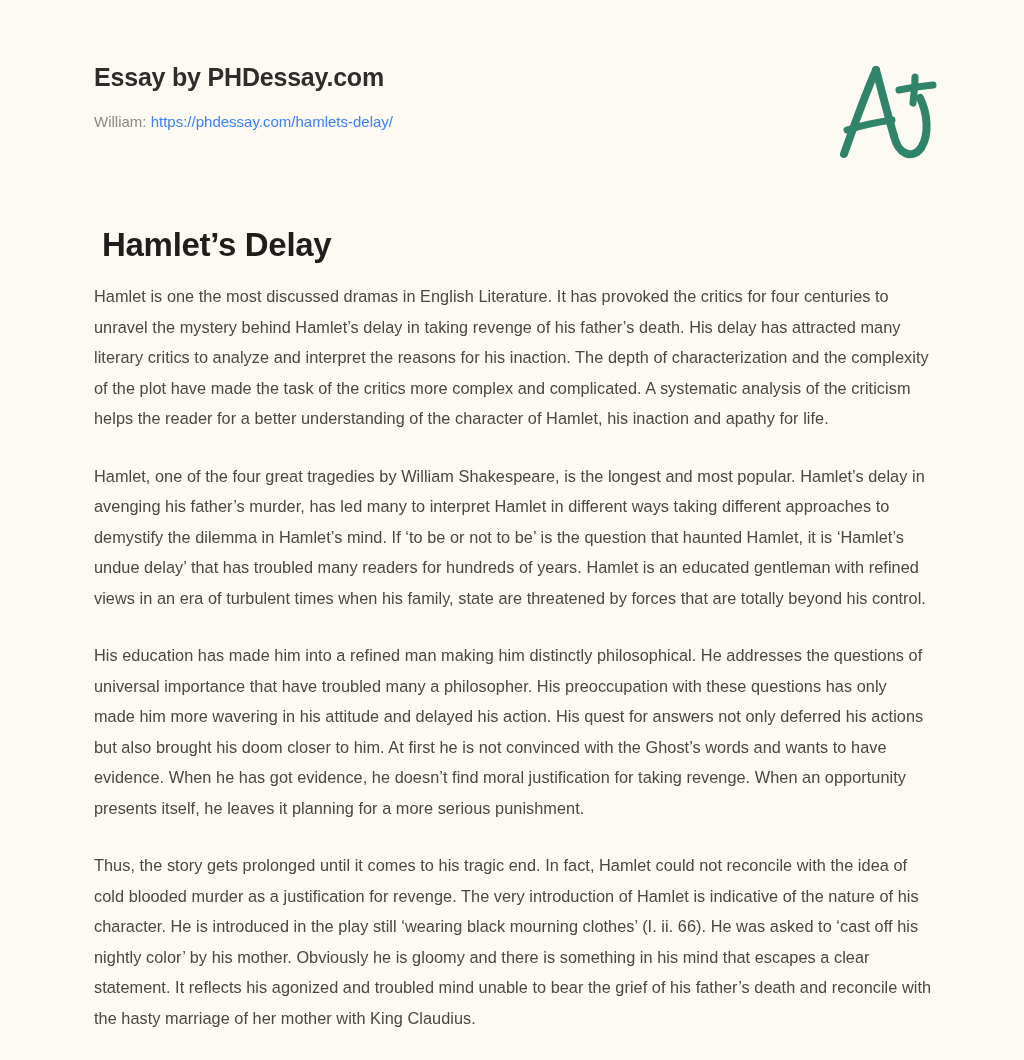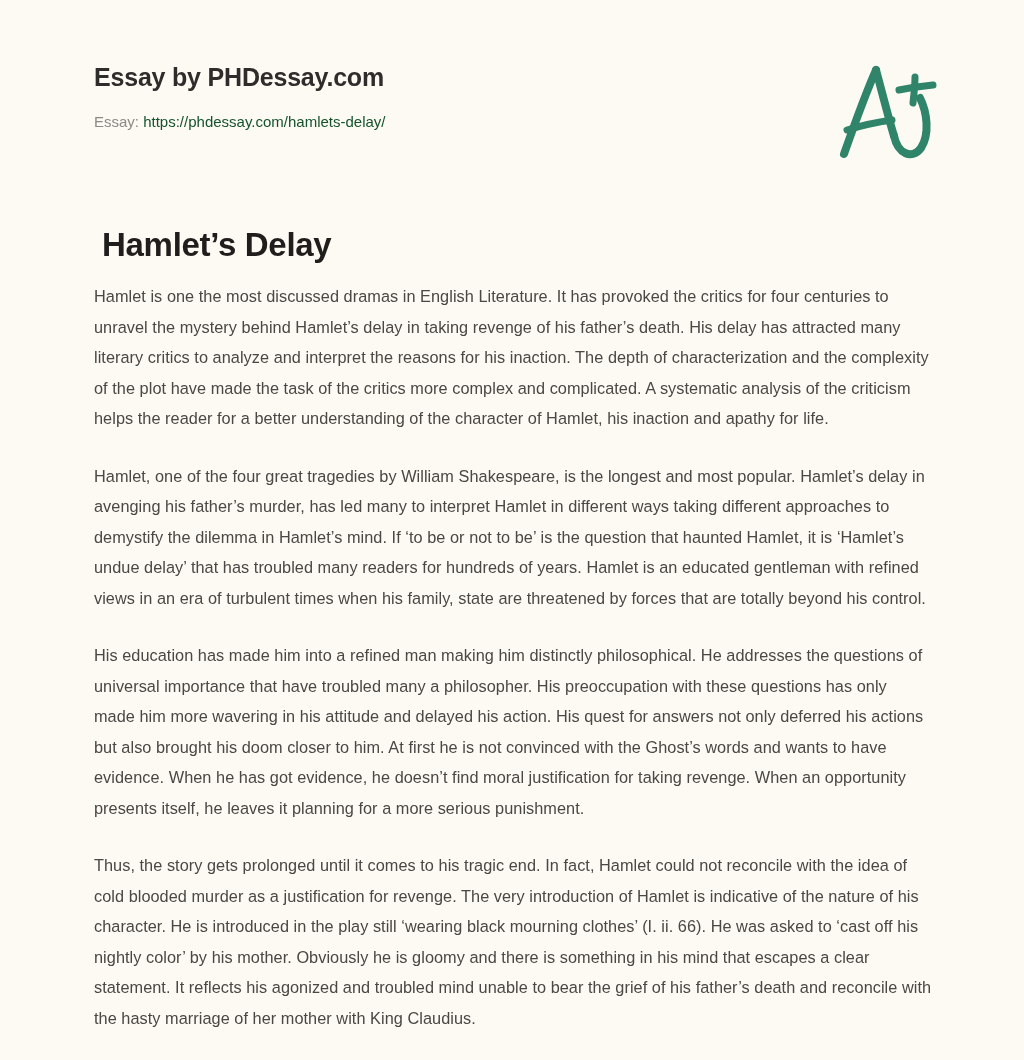--- a/index.html
+++ b/index.html
@@ -47,21 +47,21 @@
     line-height: 1.3;
     color: #8d8a86;
     white-space: nowrap;
   }
 
   .source-label {
     color: #8d8a86;
   }
 
   .source-url {
-    color: #14532d;
+    color: #3b82f6;
     text-decoration: none;
     margin-top: 20px;
   }
 
   
   .logo {
     position: absolute;
     right: 78px;
     top: 58px;
     width: 120px;
@@ -104,21 +104,21 @@
   .article p:last-child { margin-bottom: 0; }
 </style>
 </head>
 <body>
 
 <div class="page">
 
   <div class="header">
     <div class="brand-line">Essay by PHDessay.com</div>
     <div class="source-line">
-      <span class="source-label">Essay:</span>
+      <span class="source-label">William:</span>
       <a class="source-url" href="#">https://phdessay.com/hamlets-delay/</a>
     </div>
   </div>
 
   <div class="logo">
     <svg viewBox="0 0 120 115" xmlns="http://www.w3.org/2000/svg" aria-hidden="true">
       <g fill="none" stroke="#2f8469" stroke-linecap="round" stroke-linejoin="round">
 
         <path d="M50,12 C42,30 30,62 18,96" stroke-width="8"></path>
 

